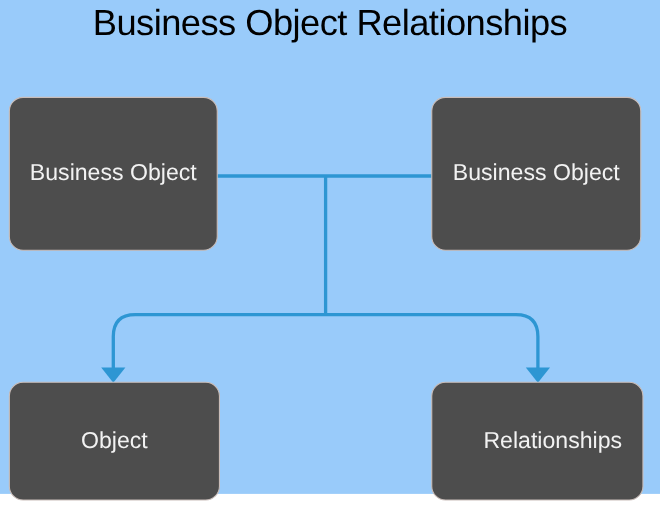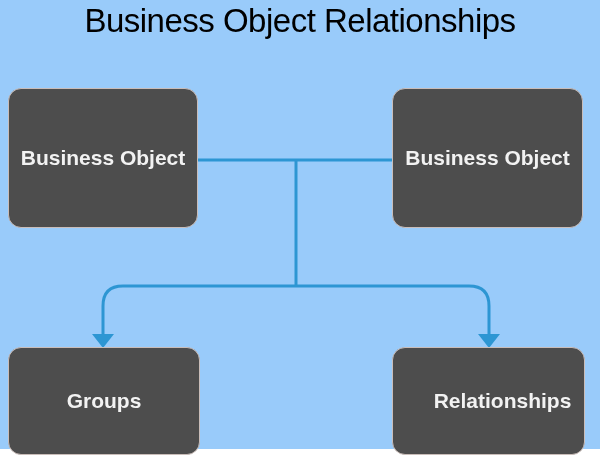--- a/index.html
+++ b/index.html
@@ -44,21 +44,20 @@
     position:absolute;
     background:var(--node-fill);
     border:1.5px solid var(--node-border);
     border-radius:13px;
     display:flex;
     align-items:center;
     justify-content:center;
     color:var(--node-text);
     font-size:21px;
     text-align:right;
-    font-weight:bold;
   }
   .node-tl{left:8px;  top:88px;  width:190px; height:140px;}
   .node-tr{left:392px; top:88px;  width:191px; height:140px;}
   .node-bl{left:8px;  top:347px; width:192px; height:108px;}
   .node-br{left:392px; top:347px; width:193px; height:108px;padding-left:28px;}
 </style>
 </head>
 <body>
 
 <div class="canvas">
@@ -78,20 +77,20 @@
 
   <div class="node node-tl">
     <span>Business Object</span>
   </div>
 
   <div class="node node-tr">
     <span>Business Object</span>
   </div>
 
   <div class="node node-bl">
-    <span>Groups</span>
+    <span>Object</span>
   </div>
 
   <div class="node node-br">
     <span>Relationships</span>
   </div>
 
 </div>
 
 </body></html>

